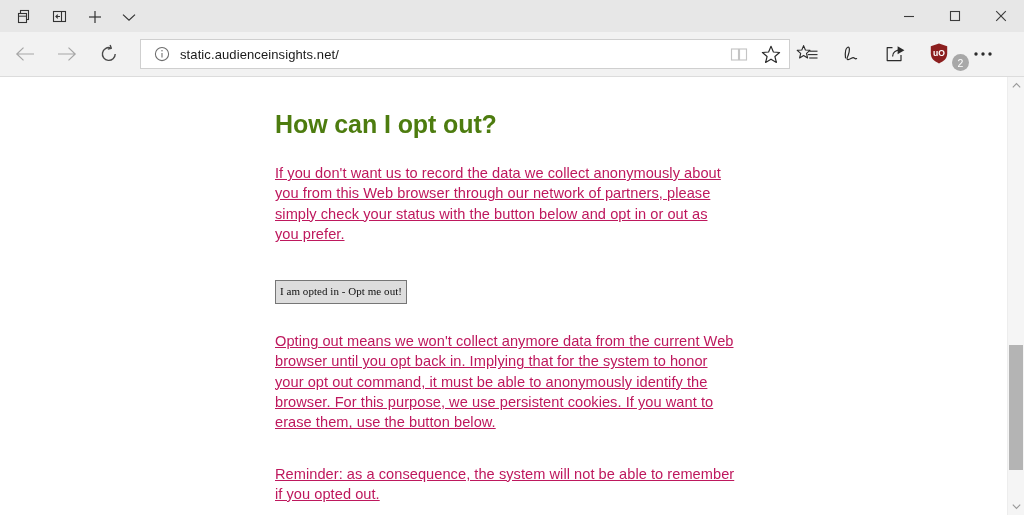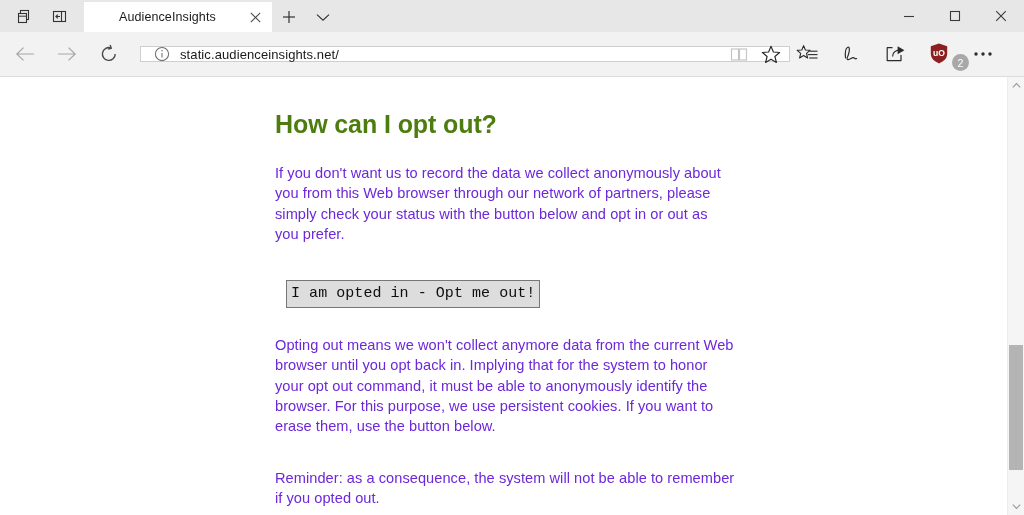--- a/index.html
+++ b/index.html
@@ -131,21 +131,21 @@
     height: 38px;
     display: flex;
     align-items: center;
     justify-content: center;
     cursor: default;
     flex: 0 0 42px;
   }
 
   .address-field {
     flex: 1 1 auto;
-    height: 16px;
+    height: 30px;
     background: #ffffff;
     border: 1px solid #cfcfcf;
     display: flex;
     align-items: center;
     margin: 0 6px 0 10px;
     padding: 0 2px 0 10px;
     min-width: 0;
   }
 
   .site-info-icon {
@@ -227,40 +227,40 @@
     font-size: 25px;
     font-weight: bold;
     color: #4d7c0f;
     letter-spacing: -0.1px;
     margin-bottom: 24px;
   }
 
   .page-para {
     font-size: 14.6px;
     line-height: 20.3px;
-    color: #6d28d9;
+    color: #be185d;
     margin-bottom: 20px;
     letter-spacing: 0.05px;
+    text-decoration: underline;
   }
 
   .page-para.tight { margin-bottom: 0; }
 
   .html-button {
     display: inline-block;
-    font-family: Liberation Mono, monospace;
-    font-size: 15px;
+    font-family: Liberation Serif, serif;
+    font-size: 11px;
     line-height: 1;
     color: #0f0f0f;
     background: #dddddd;
     border: 1px solid #767676;
     border-radius: 0;
     padding: 5px 4px 6px 4px;
     cursor: default;
     letter-spacing: 0.05px;
-    margin-left: 11px;
   }
 
   .spacer-sm { height: 16px; }
   .spacer-md { height: 27px; }
   .spacer-lg { height: 31px; }
 
   
   .scrollbar {
     width: 17px;
     flex: 0 0 17px;
@@ -309,30 +309,20 @@
       </div>
       <div class="titlebar-icon-btn">
         <svg width="18" height="17" viewBox="0 0 18 17">
           <rect x="2.5" y="3.5" width="12" height="10" fill="none" stroke="#333" stroke-width="1.1"></rect>
           <line x1="10.5" y1="3.5" x2="10.5" y2="13.5" stroke="#333" stroke-width="1.1"></line>
           <path d="M9 8.5 L5 8.5 M6.8 6.6 L4.9 8.5 L6.8 10.4" fill="none" stroke="#333" stroke-width="1.1"></path>
         </svg>
       </div>
     </div>
 
-    <div class="tab">
-      <div class="tab-favicon"></div>
-      <div class="tab-title">AudienceInsights</div>
-      <div class="tab-close">
-        <svg width="11" height="11" viewBox="0 0 11 11">
-          <line x1="0.8" y1="0.8" x2="10.2" y2="10.2" stroke="#4a4a4a" stroke-width="1.1"></line>
-          <line x1="10.2" y1="0.8" x2="0.8" y2="10.2" stroke="#4a4a4a" stroke-width="1.1"></line>
-        </svg>
-      </div>
-    </div>
 
     <div class="tab-newbtn">
       <svg width="14" height="14" viewBox="0 0 14 14">
         <line x1="7" y1="1" x2="7" y2="13" stroke="#333" stroke-width="1.2"></line>
         <line x1="1" y1="7" x2="13" y2="7" stroke="#333" stroke-width="1.2"></line>
       </svg>
     </div>
 
     <div class="tab-dropdown">
       <svg width="14" height="9" viewBox="0 0 14 9">

